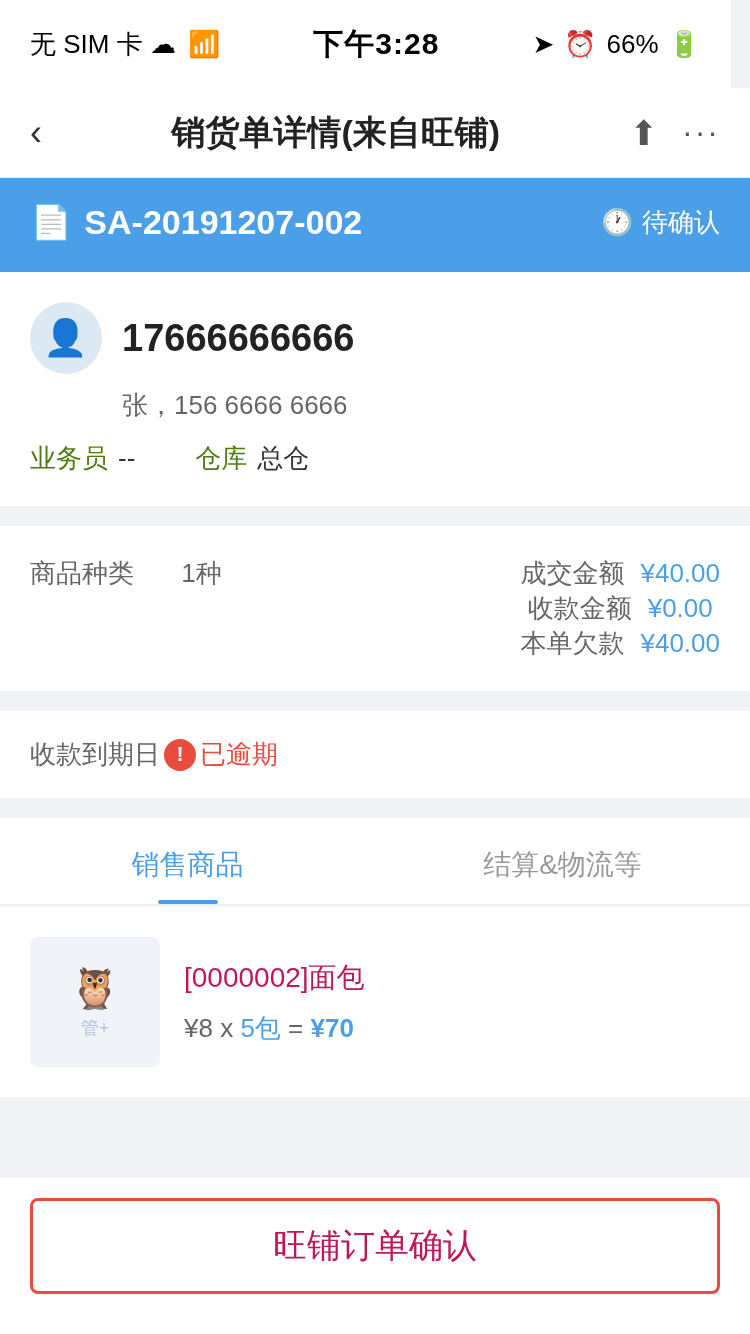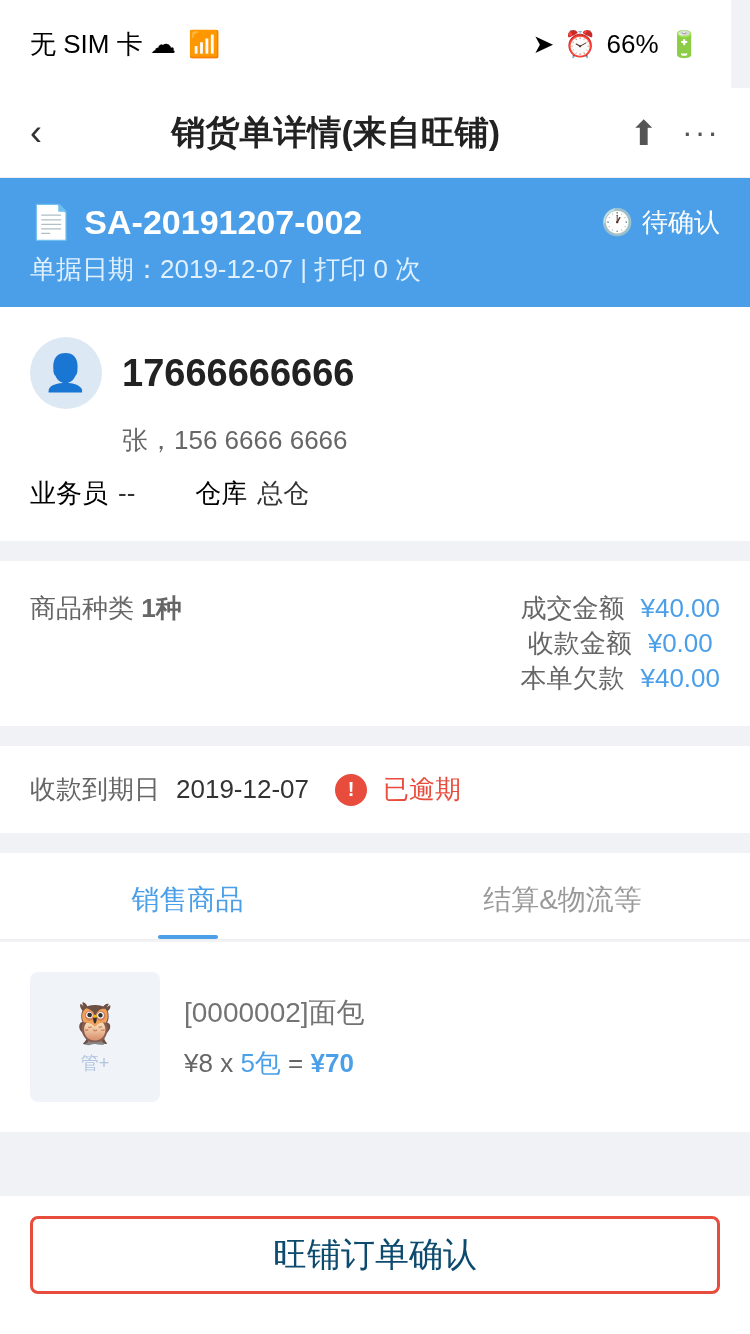--- a/index.html
+++ b/index.html
@@ -152,21 +152,21 @@
       gap: 60px;
       padding-left: 0;
       font-size: 26px;
       color: #666;
     }
     .meta-item {
       display: flex;
       gap: 10px;
       align-items: center;
     }
-    .meta-label { color: #000000; }
+    .meta-label { color: #4d7c0f; }
     .meta-value { color: #333; }
 
     
     .summary-section {
       background: #fff;
       padding: 30px;
       margin-bottom: 20px;
       display: flex;
       justify-content: space-between;
       align-items: flex-start;
@@ -174,21 +174,22 @@
     .summary-left {
       display: flex;
       flex-direction: column;
       gap: 10px;
     }
     .summary-row {
       font-size: 26px;
       color: #666;
     }
     .summary-value {
-      font-weight: 700;
+      font-weight: 400;
+      margin-left: 40px;
     }
     .summary-right {
       display: flex;
       flex-direction: column;
       align-items: center;
       gap: 0;
     }
     .summary-item {
       display: flex;
       align-items: center;
@@ -203,21 +204,21 @@
       font-weight: 500;
     }
 
     
     .due-section {
       background: #fff;
       padding: 26px 30px;
       margin-bottom: 20px;
       display: flex;
       align-items: center;
-      gap: 16px;
+      gap: 4px;
       font-size: 26px;
     }
     .due-label { color: #666; }
     .due-date { color: #333; margin-right: 10px; }
     .overdue-icon {
       width: 32px;
       height: 32px;
       border-radius: 50%;
       background: #e74c3c;
       color: #fff;
@@ -290,21 +291,21 @@
     .product-thumb-text {
       font-size: 18px;
       color: #b0c4de;
       margin-top: 4px;
     }
     .product-info {
       flex: 1;
     }
     .product-name {
       font-size: 28px;
-      color: #737373;
+      color: #be185d;
       margin-bottom: 14px;
       font-weight: 500;
     }
     .product-price {
       font-size: 26px;
       color: #666;
     }
     .product-price-qty { color: #4a9fe8; }
     .product-price-total { color: #4a9fe8; font-weight: 600; }
 
@@ -318,41 +319,42 @@
     .bottom-action {
       position: fixed;
       bottom: 0;
       left: 0;
       width: 750px;
       background: #fff;
       padding: 20px 30px 40px 30px;
     }
     .confirm-btn {
       width: 100%;
-      height: 78px;
+      height: 96px;
       border: 3px solid #e74c3c;
       border-radius: 8px;
       background: #fff;
-      color: #0c4a6e;
+      color: #be185d;
       font-size: 34px;
       font-weight: 500;
       cursor: pointer;
       display: flex;
       align-items: center;
       justify-content: center;
     }
   </style>
 </head>
 <body>
 
 <div class="status-bar">
   <div class="status-bar-left">
     <span>无 SIM 卡  ☁</span>
     <span>📶</span>
   </div>
+  <div class="status-bar-center">下午3:28</div>
   <div class="status-bar-right">
     <span>➤</span>
     <span>⏰</span>
     <span>66%</span>
     <span>🔋</span>
   </div>
 </div>
 
 <div class="nav-bar">
   <div class="nav-back">‹</div>
@@ -367,21 +369,20 @@
   <div class="header-card-top">
     <div class="order-id">
       <span>📄</span>
       <span>SA-20191207-002</span>
     </div>
     <div class="order-status">
       <span>🕐</span>
       <span>待确认</span>
     </div>
   </div>
-  <div class="order-date">单据日期：2019-12-07 | 打印 0 次</div>
 </div>
 
 <div class="customer-section">
   <div class="customer-row">
     <div class="avatar">
       <span>👤</span>
     </div>
     <div class="customer-phone">17666666666</div>
   </div>
   <div class="customer-info">张，156 6666 6666</div>
@@ -415,21 +416,20 @@
     </div>
     <div class="summary-item">
       <span class="summary-item-label">本单欠款</span>
       <span class="summary-item-value-blue">¥40.00</span>
     </div>
   </div>
 </div>
 
 <div class="due-section">
   <span class="due-label">收款到期日</span>
-  <span class="due-date">2019-12-07</span>
   <div class="overdue-icon">!</div>
   <span class="overdue-text">已逾期</span>
 </div>
 
 <div class="tabs-section">
   <div class="tab-item active">销售商品</div>
   <div class="tab-item">结算&amp;物流等</div>
 </div>
 
 <div class="products-section">

